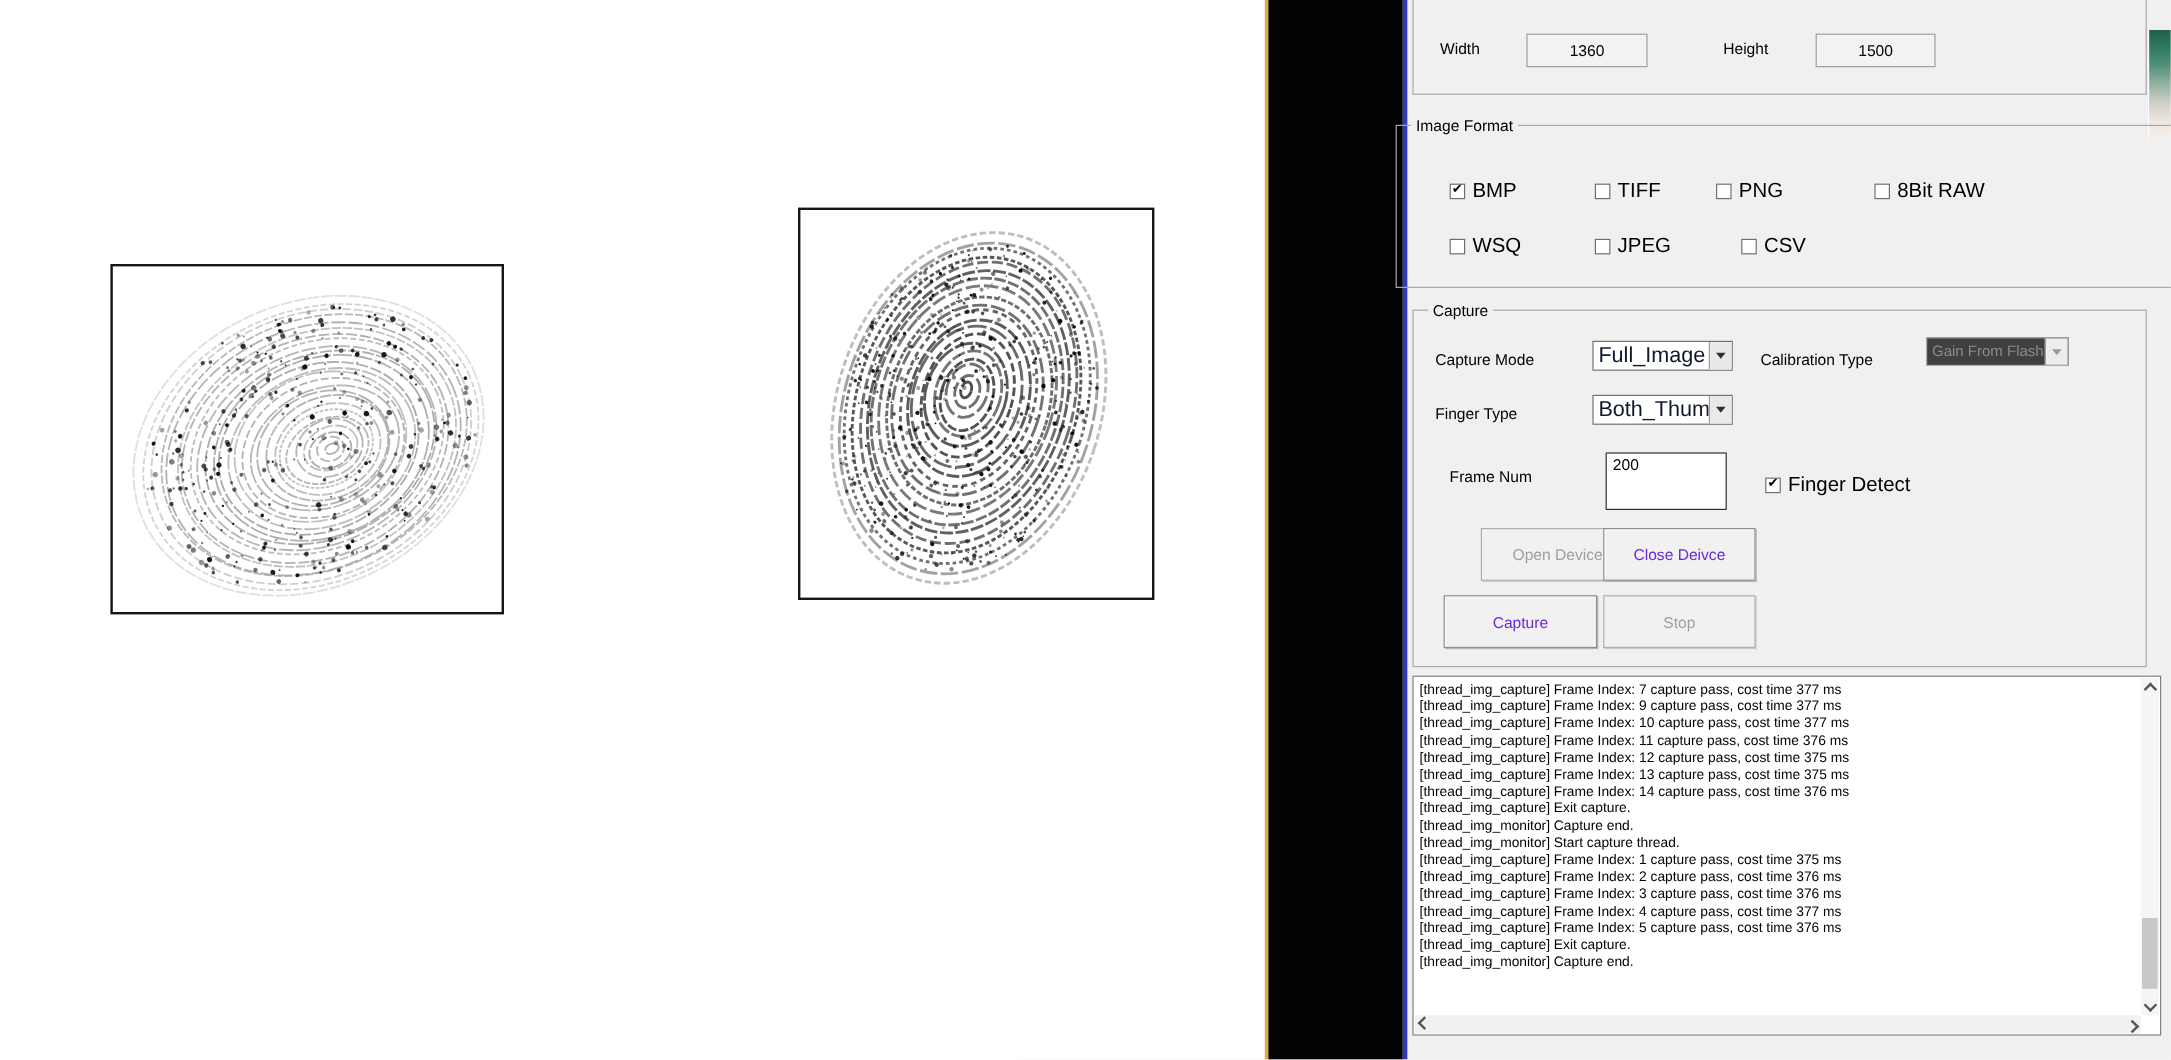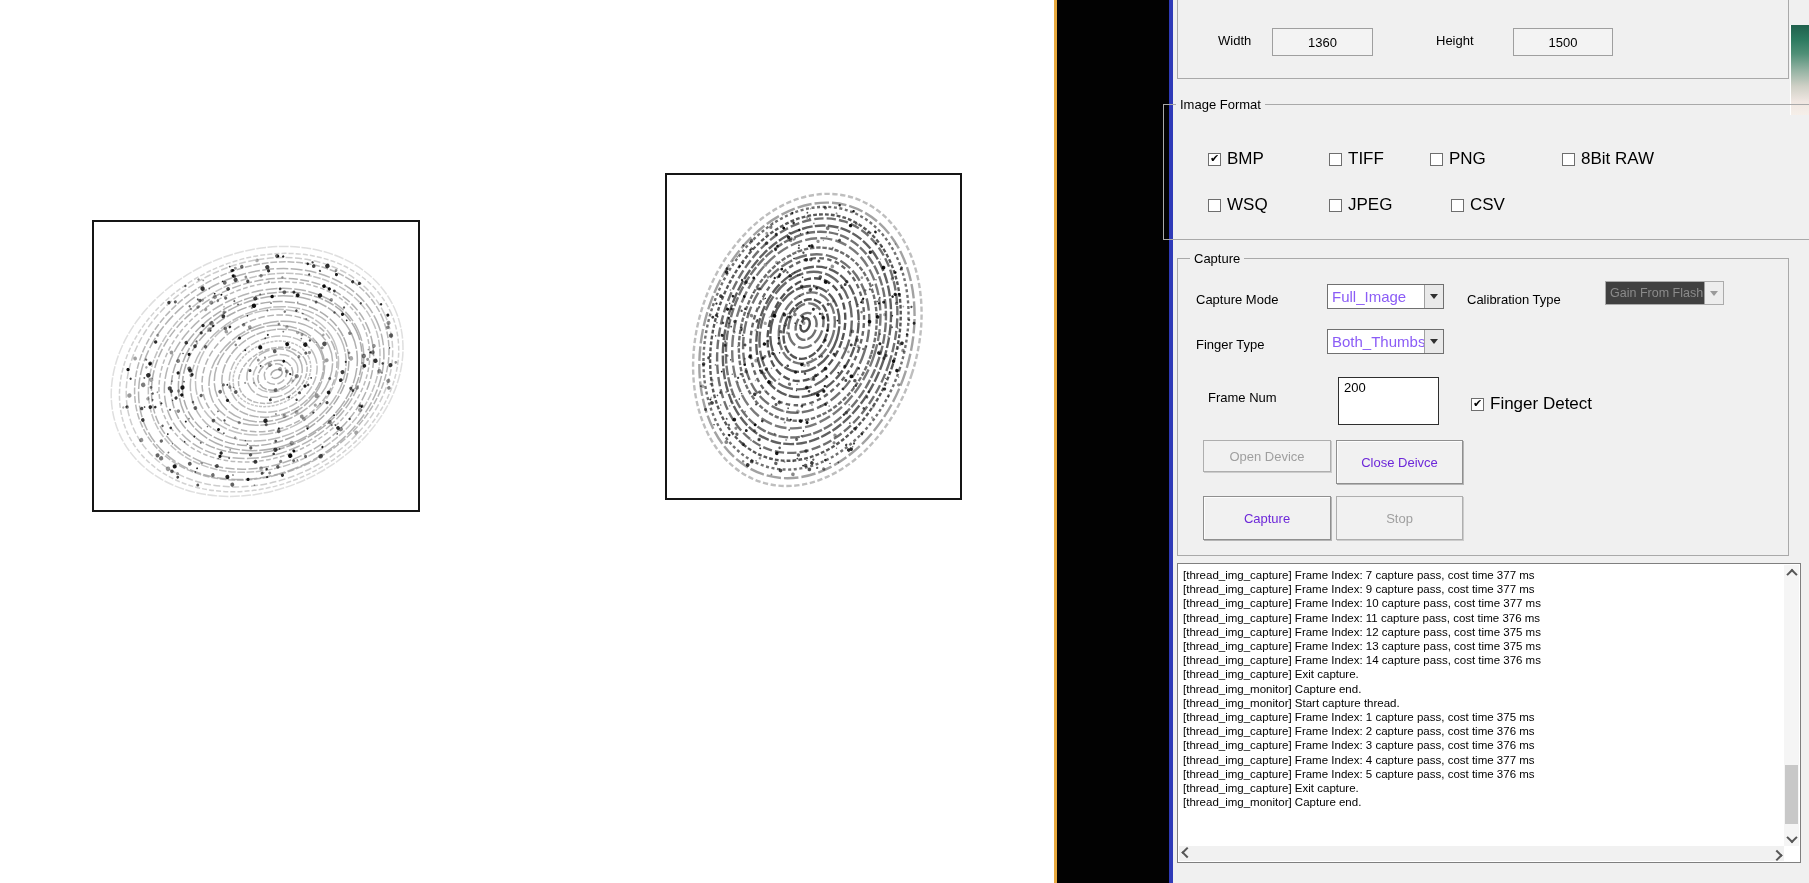--- a/index.html
+++ b/index.html
@@ -33,21 +33,21 @@
   
   .cb{position:absolute;display:flex;align-items:center;gap:6px;cursor:default;}
   .cb .box{width:13px;height:13px;background:#fff;border:1px solid #6e6e6e;box-sizing:border-box;
     display:flex;align-items:center;justify-content:center;}
   .cb .tick{display:none;font-size:11px;line-height:11px;color:#000;margin-top:-1px;}
   .cb .box.checked .tick{display:block;}
   .cb .cblabel{font-size:17px;color:#000;}
   
   .combo{position:absolute;background:#fff;border:1px solid #707070;box-sizing:border-box;
     display:flex;align-items:stretch;}
-  .combo .val{flex:1;display:flex;align-items:center;padding-left:4px;font-size:15px;color:#8b5cf6;
+  .combo .val{flex:1;display:flex;align-items:center;padding-left:4px;font-size:18px;color:#0f172a;
     white-space:nowrap;overflow:hidden;}
   .combo .dd{width:18px;background:#e9e9e9;border-left:1px solid #a0a0a0;
     display:flex;align-items:center;justify-content:center;}
   .tri{width:0;height:0;border-left:4px solid transparent;border-right:4px solid transparent;border-top:5px solid #303030;}
   .combo.disabled{background:#404040;border-color:#ababab;}
   .combo.disabled .val{color:#8b8b8b;font-size:12.5px;}
   .combo.disabled .dd{background:#ededed;}
   .combo.disabled .tri{border-top-color:#9a9a9a;}
   
   .ta{position:absolute;background:#fff;border:1px solid #2e2e2e;box-sizing:border-box;
@@ -899,21 +899,21 @@
 </div>
 
 <div class="divider-orange"></div>
 <div class="divider-black"></div>
 <div class="panel-border-blue"></div>
 
 <div class="panel"></div>
 <div class="wallpaper-sliver"></div>
 
 <div class="groupbox gb-top"></div>
-<div class="lbl" style="left:1200px;top:33px;margin-left:18px;">Width</div>
+<div class="lbl" style="left:1200px;top:33px;">Width</div>
 <div class="field" style="left:1272px;top:28px;width:101px;height:28px;">1360</div>
 <div class="lbl" style="left:1436px;top:33px;">Height</div>
 <div class="field" style="left:1513px;top:28px;width:100px;height:28px;">1500</div>
 
 <div class="groupbox gb-format">
   <span class="gb-label">Image Format</span>
 </div>
 <label class="cb" style="left:1208px;top:149px;">
   <span class="box checked">
       <span class="tick">✔</span>
@@ -970,21 +970,21 @@
     </span>
 </div>
 <div class="lbl" style="left:1208px;top:390px;">Frame Num</div>
 <div class="ta" style="left:1338px;top:377px;width:101px;height:48px;">200</div>
 <label class="cb" style="left:1471px;top:394px;">
   <span class="box checked">
       <span class="tick">✔</span>
     </span>
   <span class="cblabel">Finger Detect</span>
 </label>
-<div class="btn disabled" style="left:1203px;top:440px;width:128px;height:32px;">Open Device</div>
+<div class="btn disabled" style="left:1234px;top:440px;width:128px;height:44px;">Open Device</div>
 <div class="btn" style="left:1336px;top:440px;width:127px;height:44px;">Close Deivce</div>
 <div class="btn" style="left:1203px;top:496px;width:128px;height:44px;">Capture</div>
 <div class="btn disabled" style="left:1336px;top:496px;width:127px;height:44px;">Stop</div>
 
 <div class="log">
   <div class="log-lines">
       <div>[thread_img_capture] Frame Index: 7 capture pass, cost time 377 ms</div>
       <div>[thread_img_capture] Frame Index: 9 capture pass, cost time 377 ms</div>
       <div>[thread_img_capture] Frame Index: 10 capture pass, cost time 377 ms</div>
       <div>[thread_img_capture] Frame Index: 11 capture pass, cost time 376 ms</div>

